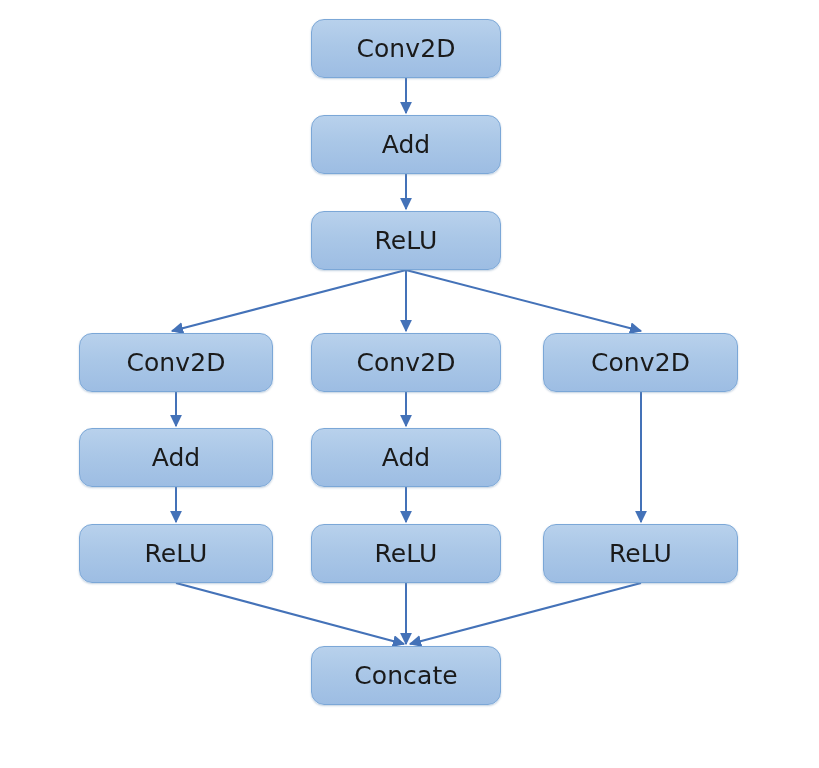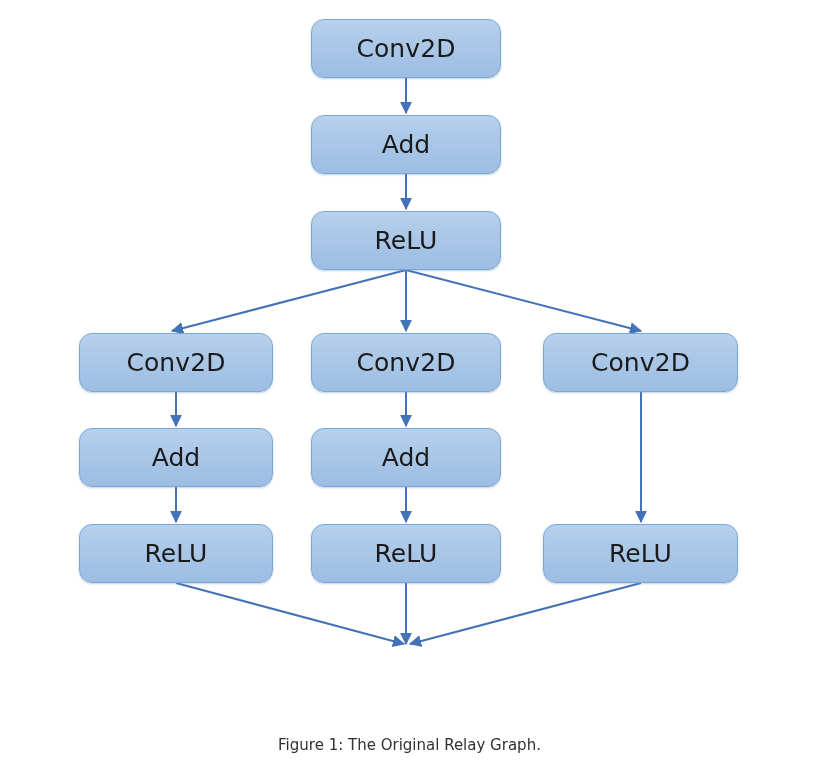--- a/index.html
+++ b/index.html
@@ -117,16 +117,18 @@
   </div>
   <div class="node" style="left: 79px; top: 524px; width: 194px; height: 59px;">
     <span class="label">ReLU</span>
   </div>
   <div class="node" style="left: 311px; top: 524px; width: 190px; height: 59px;">
     <span class="label">ReLU</span>
   </div>
   <div class="node" style="left: 543px; top: 524px; width: 195px; height: 59px;">
     <span class="label">ReLU</span>
   </div>
+  <div class="node" style="left: 311px; top: 646px; width: 190px; height: 59px;">
+    <span class="label">Concate</span>
+  </div>
 
-  <div id="caption">Figure 1: The Original Relay Graph.</div>
 
 </div>
 
 </body></html>

